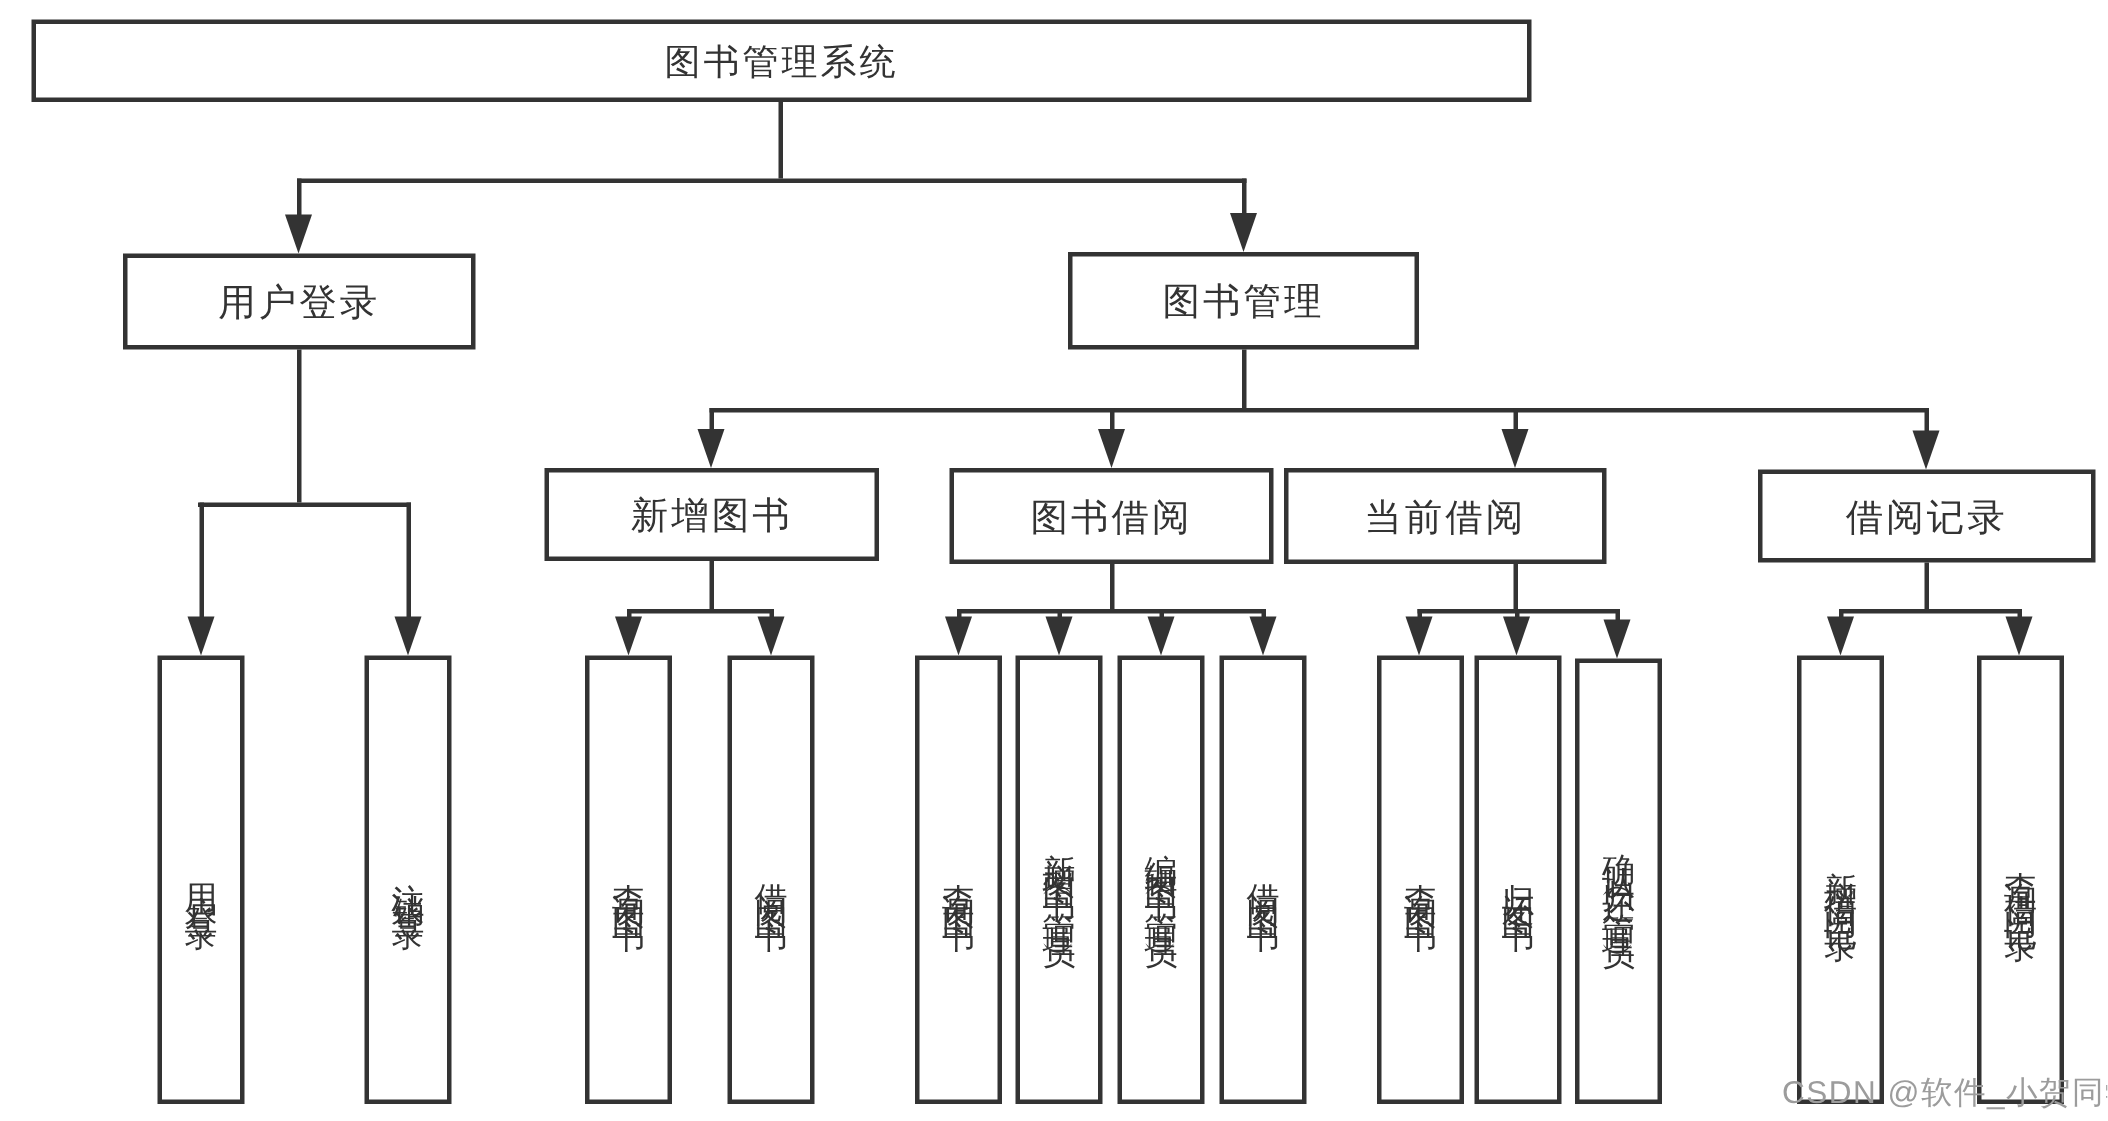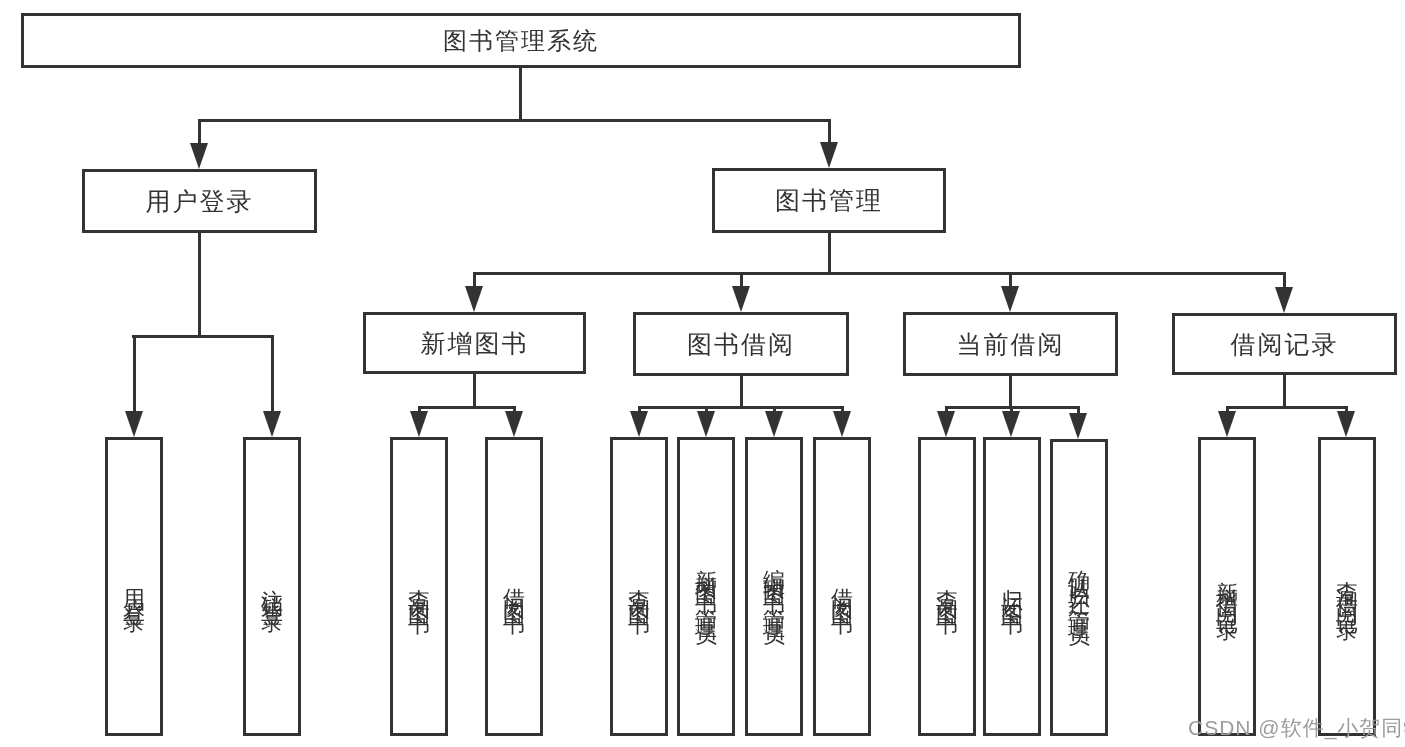--- a/index.html
+++ b/index.html
@@ -103,21 +103,21 @@
   <div class="ar" style="left:465px; top:286px;"></div>
   <div class="vl" style="left:740px; top:272px; height:18px;"></div>
   <div class="ar" style="left:732px; top:286px;"></div>
   <div class="vl" style="left:1009px; top:272px; height:18px;"></div>
   <div class="ar" style="left:1001px; top:286px;"></div>
   <div class="vl" style="left:1283px; top:272px; height:18px;"></div>
   <div class="ar" style="left:1275px; top:287px;"></div>
 
   <div class="box" style="left:363px; top:312px; width:223px; height:62px;">新增图书</div>
   <div class="box" style="left:633px; top:312px; width:216px; height:64px;">图书借阅</div>
-  <div class="box" style="left:903px; top:312px; width:215px; height:64px;">当前借阅</div>
+  <div class="box" style="left:856px; top:312px; width:215px; height:64px;">当前借阅</div>
   <div class="box" style="left:1172px; top:313px; width:225px; height:62px;">借阅记录</div>
 
   <div class="vl" style="left:473px; top:374px; height:32px;"></div>
   <div class="hl" style="left:418px; top:406px; width:98px;"></div>
   <div class="vl" style="left:418px; top:406px; height:12px;"></div>
   <div class="ar" style="left:410px; top:411px;"></div>
   <div class="vl" style="left:513px; top:406px; height:12px;"></div>
   <div class="ar" style="left:505px; top:411px;"></div>
 
   <div class="vl" style="left:740px; top:376px; height:30px;"></div>

